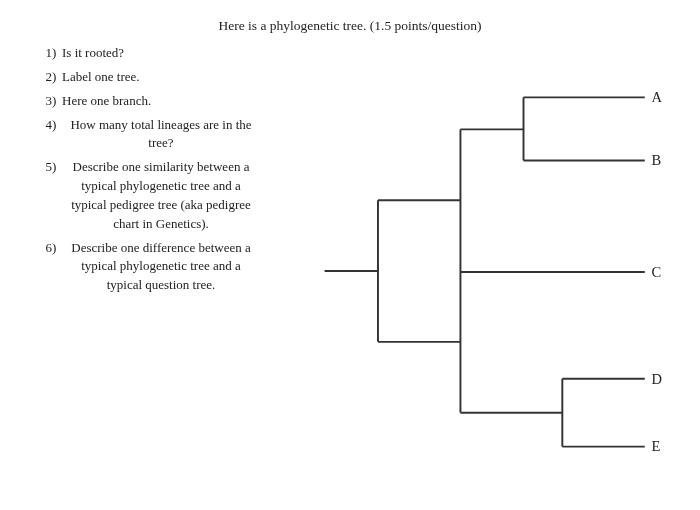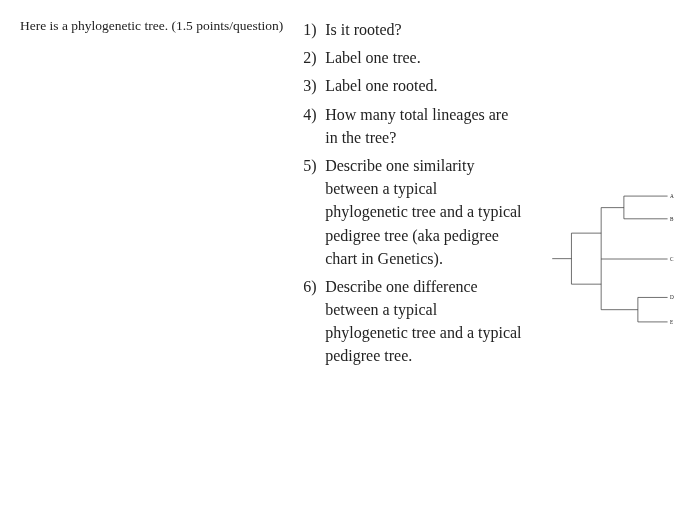--- a/index.html
+++ b/index.html
@@ -11,35 +11,36 @@
       width: 700px;
       height: 510px;
       overflow: hidden;
     }
     .page {
       background: #fff;
       width: 700px;
       height: 510px;
       padding: 18px 20px 10px 20px;
       display: flex;
-      flex-direction: row;
+      flex-direction: column;
+      text-align: center;
     }
     .header {
       font-size: 13.5px;
       margin-bottom: 10px;
     }
     .content {
       display: flex;
       flex-direction: row;
       flex: 1;
     }
     .questions {
       width: 240px;
       flex-shrink: 0;
-      font-size: 16px;
+      font-size: 13px;
       line-height: 1.45;
     }
     .questions ol {
       padding-left: 20px;
       list-style: none;
       counter-reset: item;
     }
     .questions ol li {
       counter-increment: item;
       margin-bottom: 5px;
@@ -78,30 +79,30 @@
   <div class="content">
     <div class="questions">
       <ol>
         <li>
             <span>Is it rooted?</span>
           </li>
         <li>
             <span>Label one tree.</span>
           </li>
         <li>
-            <span>Label one rooted.</span>
+            <span>Here one branch.</span>
           </li>
         <li>
             <span>How many total lineages are in the tree?</span>
           </li>
         <li>
             <span>Describe one similarity between a typical phylogenetic tree and a typical pedigree tree (aka pedigree chart in Genetics).</span>
           </li>
         <li>
-            <span>Describe one difference between a typical phylogenetic tree and a typical pedigree tree.</span>
+            <span>Describe one difference between a typical phylogenetic tree and a typical question tree.</span>
           </li>
       </ol>
     </div>
     <div class="tree-container">
 
       <svg class="tree" viewBox="0 0 420 470">
 
         <g stroke="#333" stroke-width="2" fill="none">
 
           <line x1="260" y1="55" x2="385" y2="55"></line>

